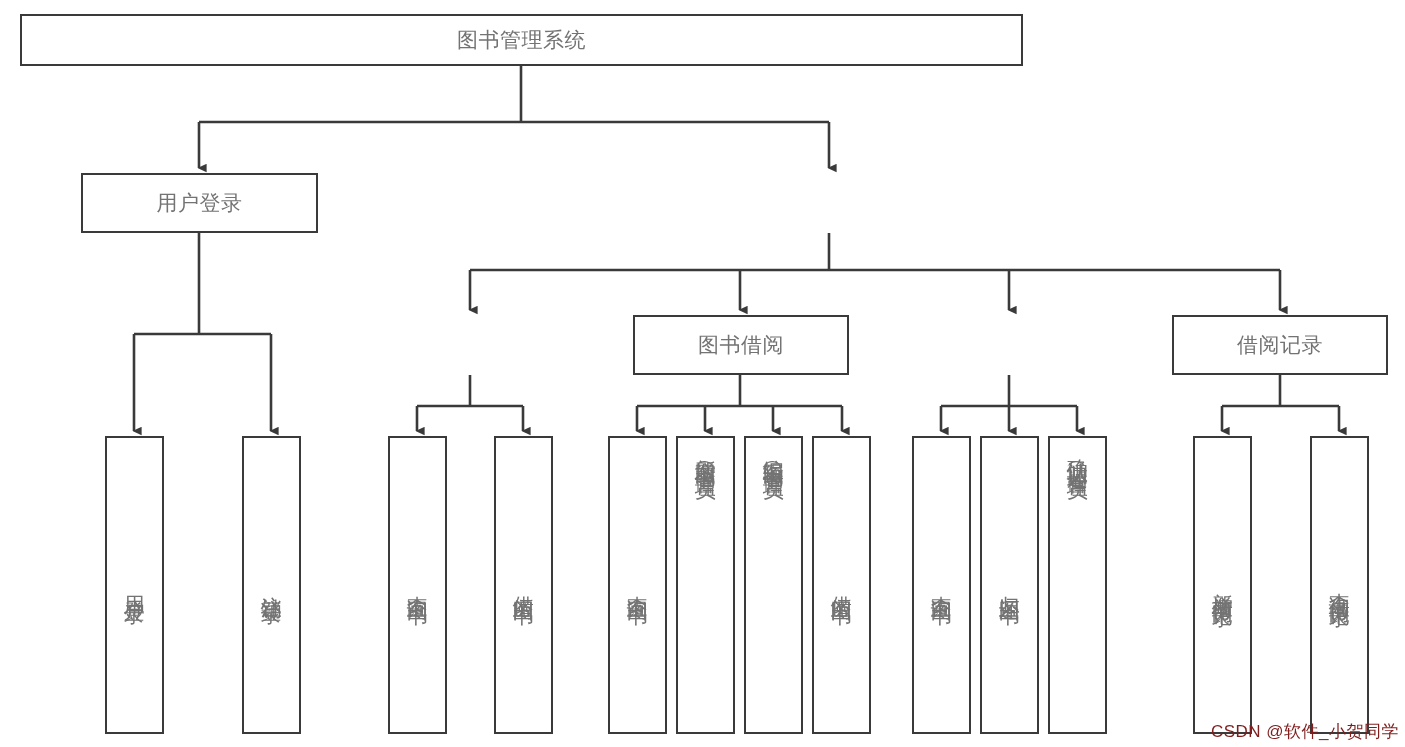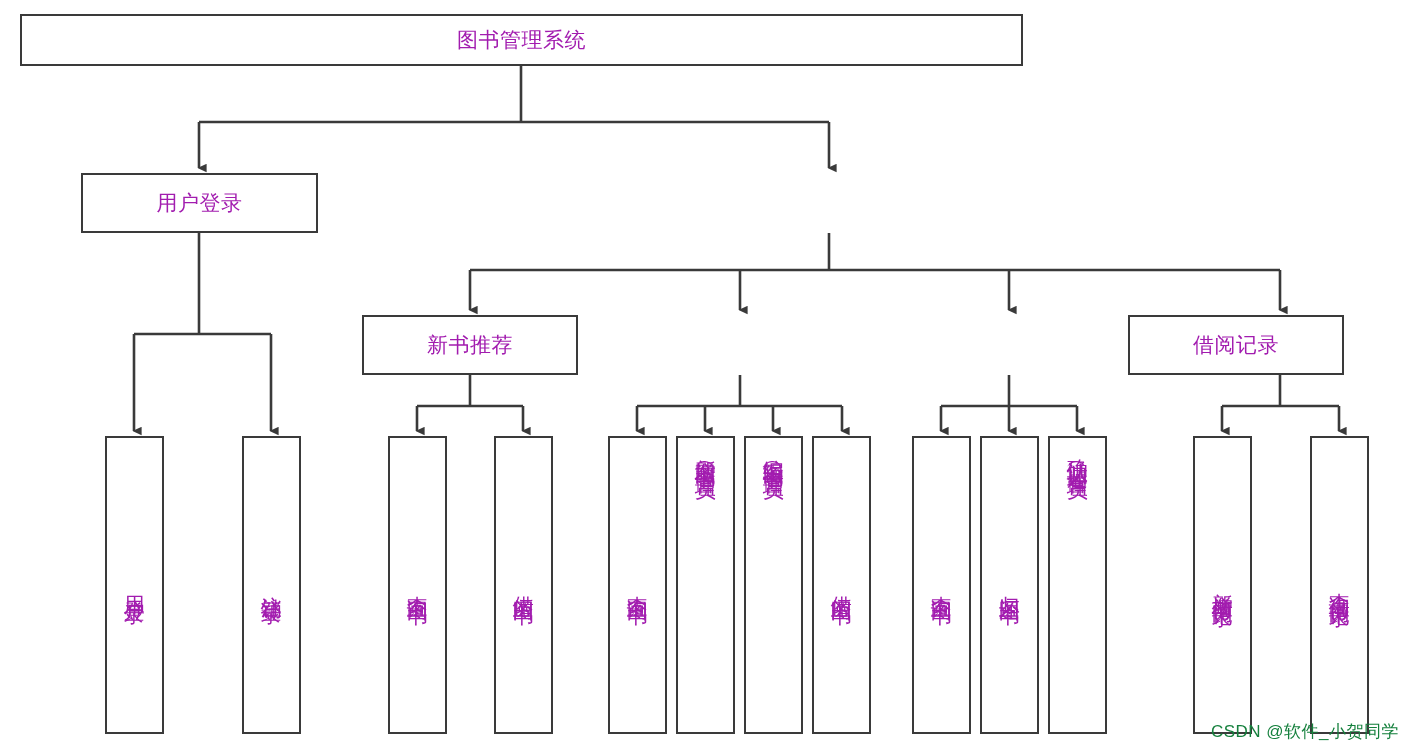--- a/index.html
+++ b/index.html
@@ -32,21 +32,21 @@
     position: absolute;
     box-sizing: border-box;
     background: #ffffff;
     border: 2.5px solid #3a3a3a;
     display: flex;
     align-items: center;
     justify-content: center;
     z-index: 2;
   }
   .node-label {
-    color: #a21caf;
+    color: #737373;
     font-size: 21px;
     line-height: 1.28;
     letter-spacing: 0.5px;
     white-space: nowrap;
   }
   
   .node.leaf {
     align-items: flex-start;
     justify-content: center;
     padding-top: 0px;
@@ -61,21 +61,21 @@
     line-height: 1.30;
     letter-spacing: 3px;
     white-space: normal;
     padding: 4px 0;
   }
   .watermark {
     position: absolute;
     right: 6px;
     bottom: 4px;
     font-size: 17px;
-    color: #15803d;
+    color: #7f1d1d;
     letter-spacing: 0.5px;
     z-index: 5;
     white-space: nowrap;
   }
 </style>
 </head>
 <body>
 
 <div id="diagram-root">
 
@@ -133,24 +133,24 @@
   </svg>
 
   <div class="node" style="left:20px; top:14px; width:1003px; height:52px;">
     <span class="node-label">图书管理系统</span>
   </div>
 
   <div class="node" style="left:81px; top:173px; width:237px; height:60px;">
     <span class="node-label">用户登录</span>
   </div>
 
-  <div class="node" style="left:362px; top:315px; width:216px; height:60px;">
-    <span class="node-label">新书推荐</span>
+  <div class="node" style="left:633px; top:315px; width:216px; height:60px;">
+    <span class="node-label">图书借阅</span>
   </div>
-  <div class="node" style="left:1128px; top:315px; width:216px; height:60px;">
+  <div class="node" style="left:1172px; top:315px; width:216px; height:60px;">
     <span class="node-label">借阅记录</span>
   </div>
 
   <div class="node leaf centered" style="left:105px; top:436px; width:59px; height:298px;">
     <span class="node-label">用户登录</span>
   </div>
   <div class="node leaf centered" style="left:242px; top:436px; width:59px; height:298px;">
     <span class="node-label">注销登录</span>
   </div>
 

